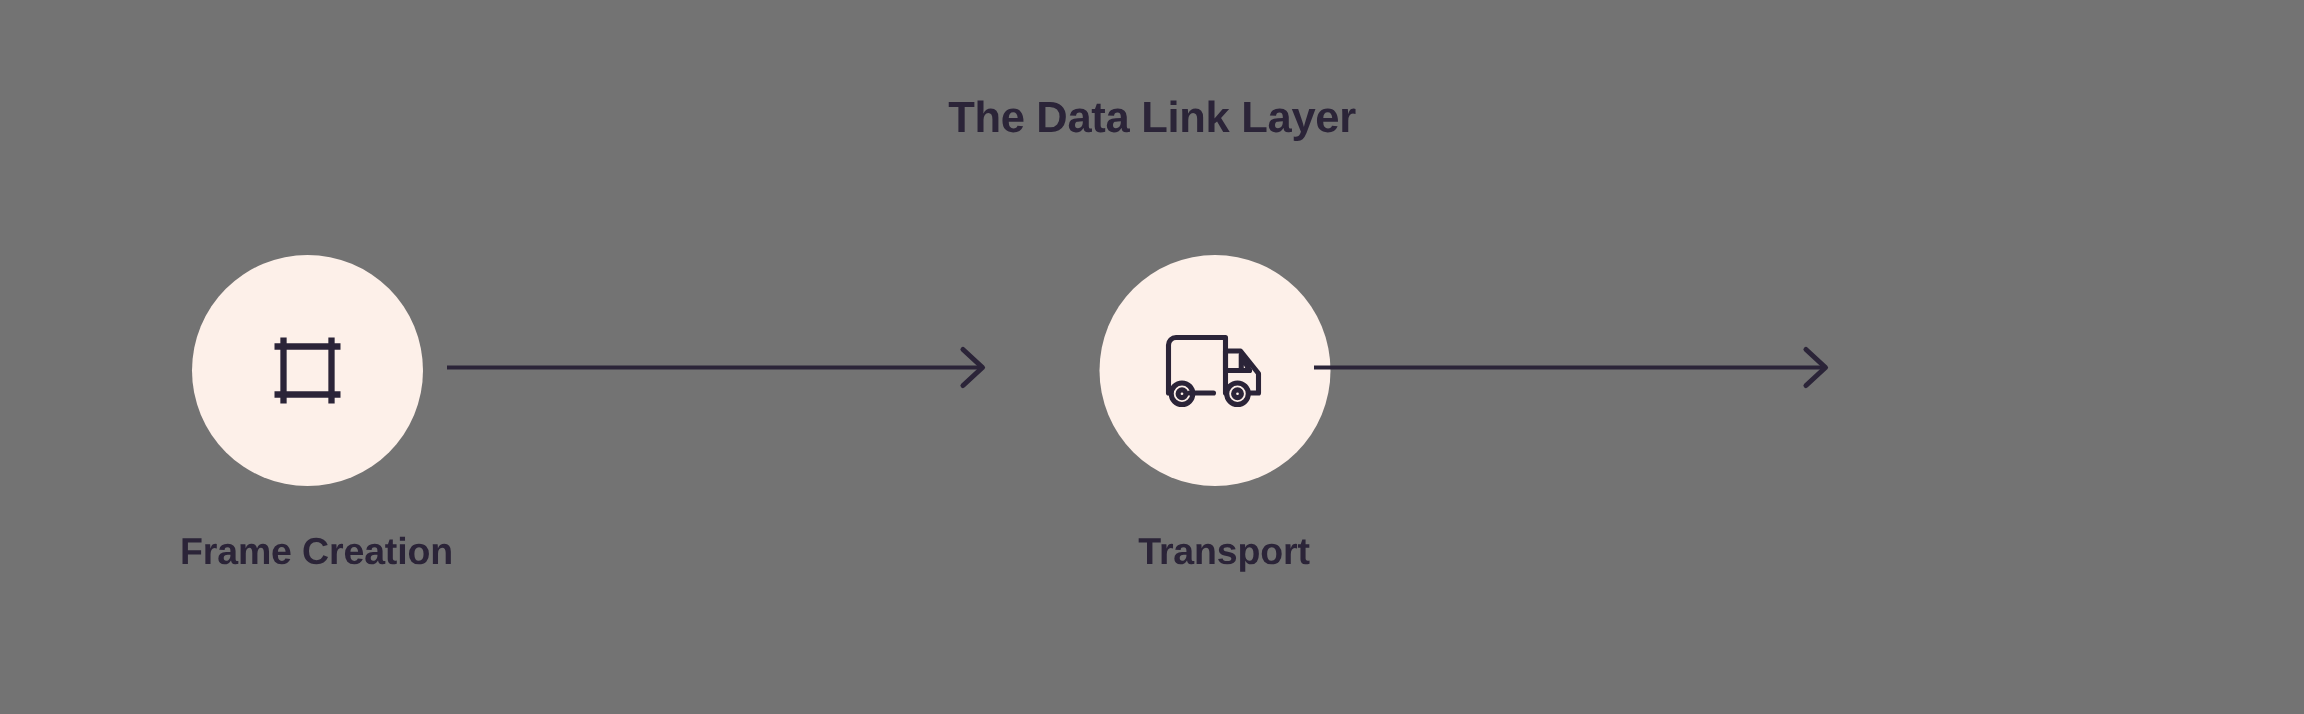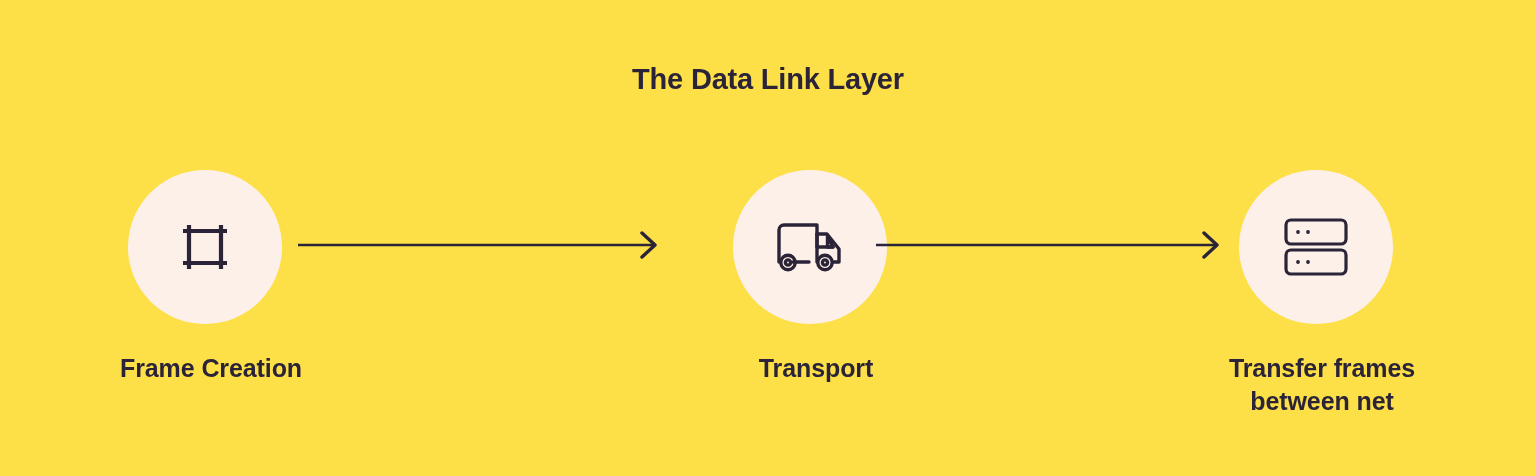--- a/index.html
+++ b/index.html
@@ -12,21 +12,21 @@
     height: 476px;
     position: relative;
     overflow: hidden;
     font-family: "Liberation Sans", sans-serif;
     -webkit-font-smoothing: antialiased;
   }
 
   .canvas {
     position: absolute;
     inset: 0;
-    background: #fde047;
+    background: #737373;
   }
 
   
   .diagram-title {
     position: absolute;
     top: 62px;
     left: 0;
     width: 1536px;
     text-align: center;
     font-size: 29px;
@@ -126,38 +126,20 @@
             <circle cx="17" cy="48.5" r="7.2"></circle>
             <circle cx="17" cy="48.5" r="2.6"></circle>
             <circle cx="54" cy="48.5" r="7.2"></circle>
             <circle cx="54" cy="48.5" r="2.6"></circle>
           </g>
         </svg>
       </div>
       <div class="step-label">Transport</div>
     </div>
 
-    <div class="step" style="left:1316px;">
-      <div class="step-icon-circle">
-        <svg width="70" height="62" viewBox="0 0 70 62" fill="none">
-          <g stroke="#2b2438" stroke-width="3.2" stroke-linecap="round" stroke-linejoin="round">
-            <rect x="5" y="4" width="60" height="24" rx="5"></rect>
-            <rect x="5" y="34" width="60" height="24" rx="5"></rect>
-          </g>
-          <g fill="#2b2438">
-            <circle cx="17" cy="16" r="1.9"></circle>
-            <circle cx="27" cy="16" r="1.9"></circle>
-            <circle cx="17" cy="46" r="1.9"></circle>
-            <circle cx="27" cy="46" r="1.9"></circle>
-          </g>
-        </svg>
-      </div>
-      <div class="step-label">Transfer frames
-between net</div>
-    </div>
 
     <div class="arrow" style="left:298px; width:364px;">
       <svg width="364" height="34" viewBox="0 0 364 34" fill="none">
         <line x1="0" y1="17" x2="356" y2="17" stroke="#2b2438" stroke-width="2.6"></line>
         <polyline points="344,5 357,17 344,29" stroke="#2b2438" stroke-width="3.4" stroke-linecap="round" stroke-linejoin="round" fill="none"></polyline>
       </svg>
     </div>
 
     <div class="arrow" style="left:876px; width:348px;">
       <svg width="348" height="34" viewBox="0 0 348 34" fill="none">

